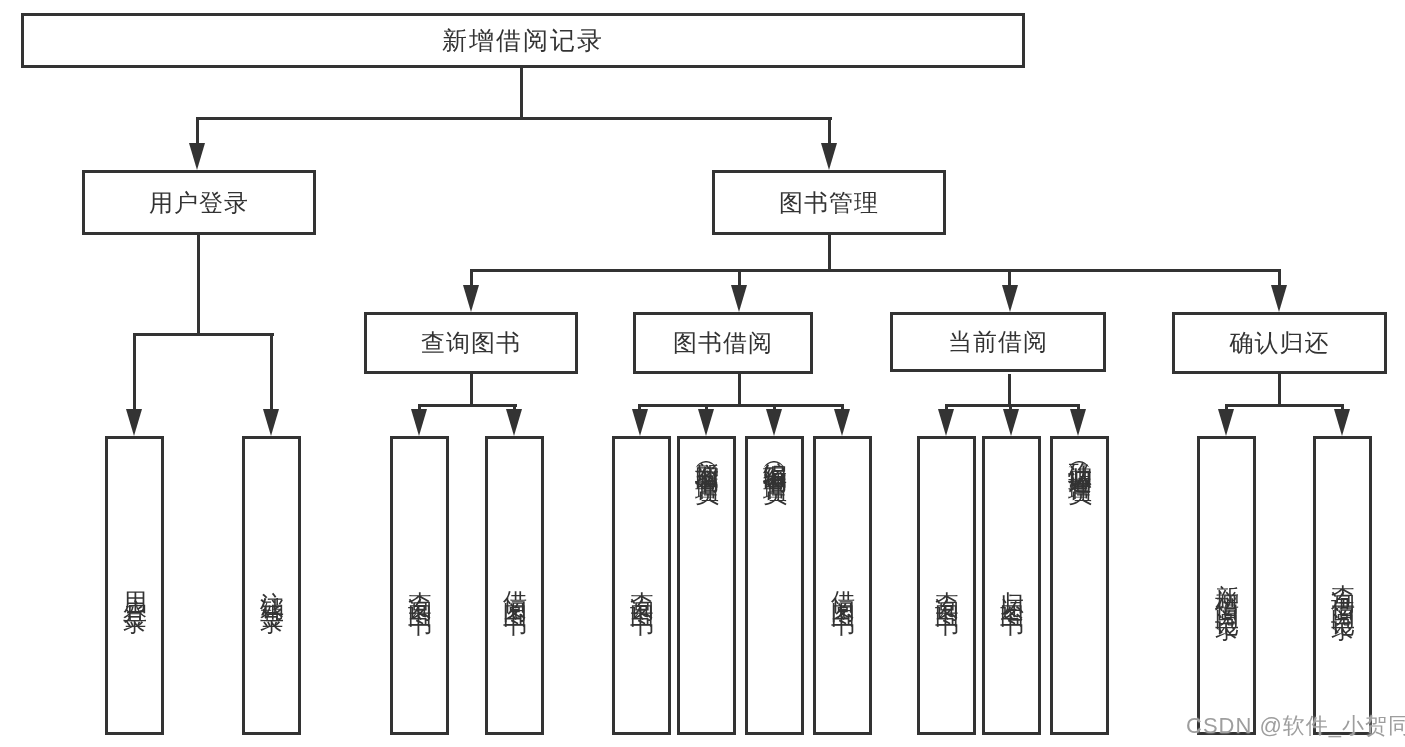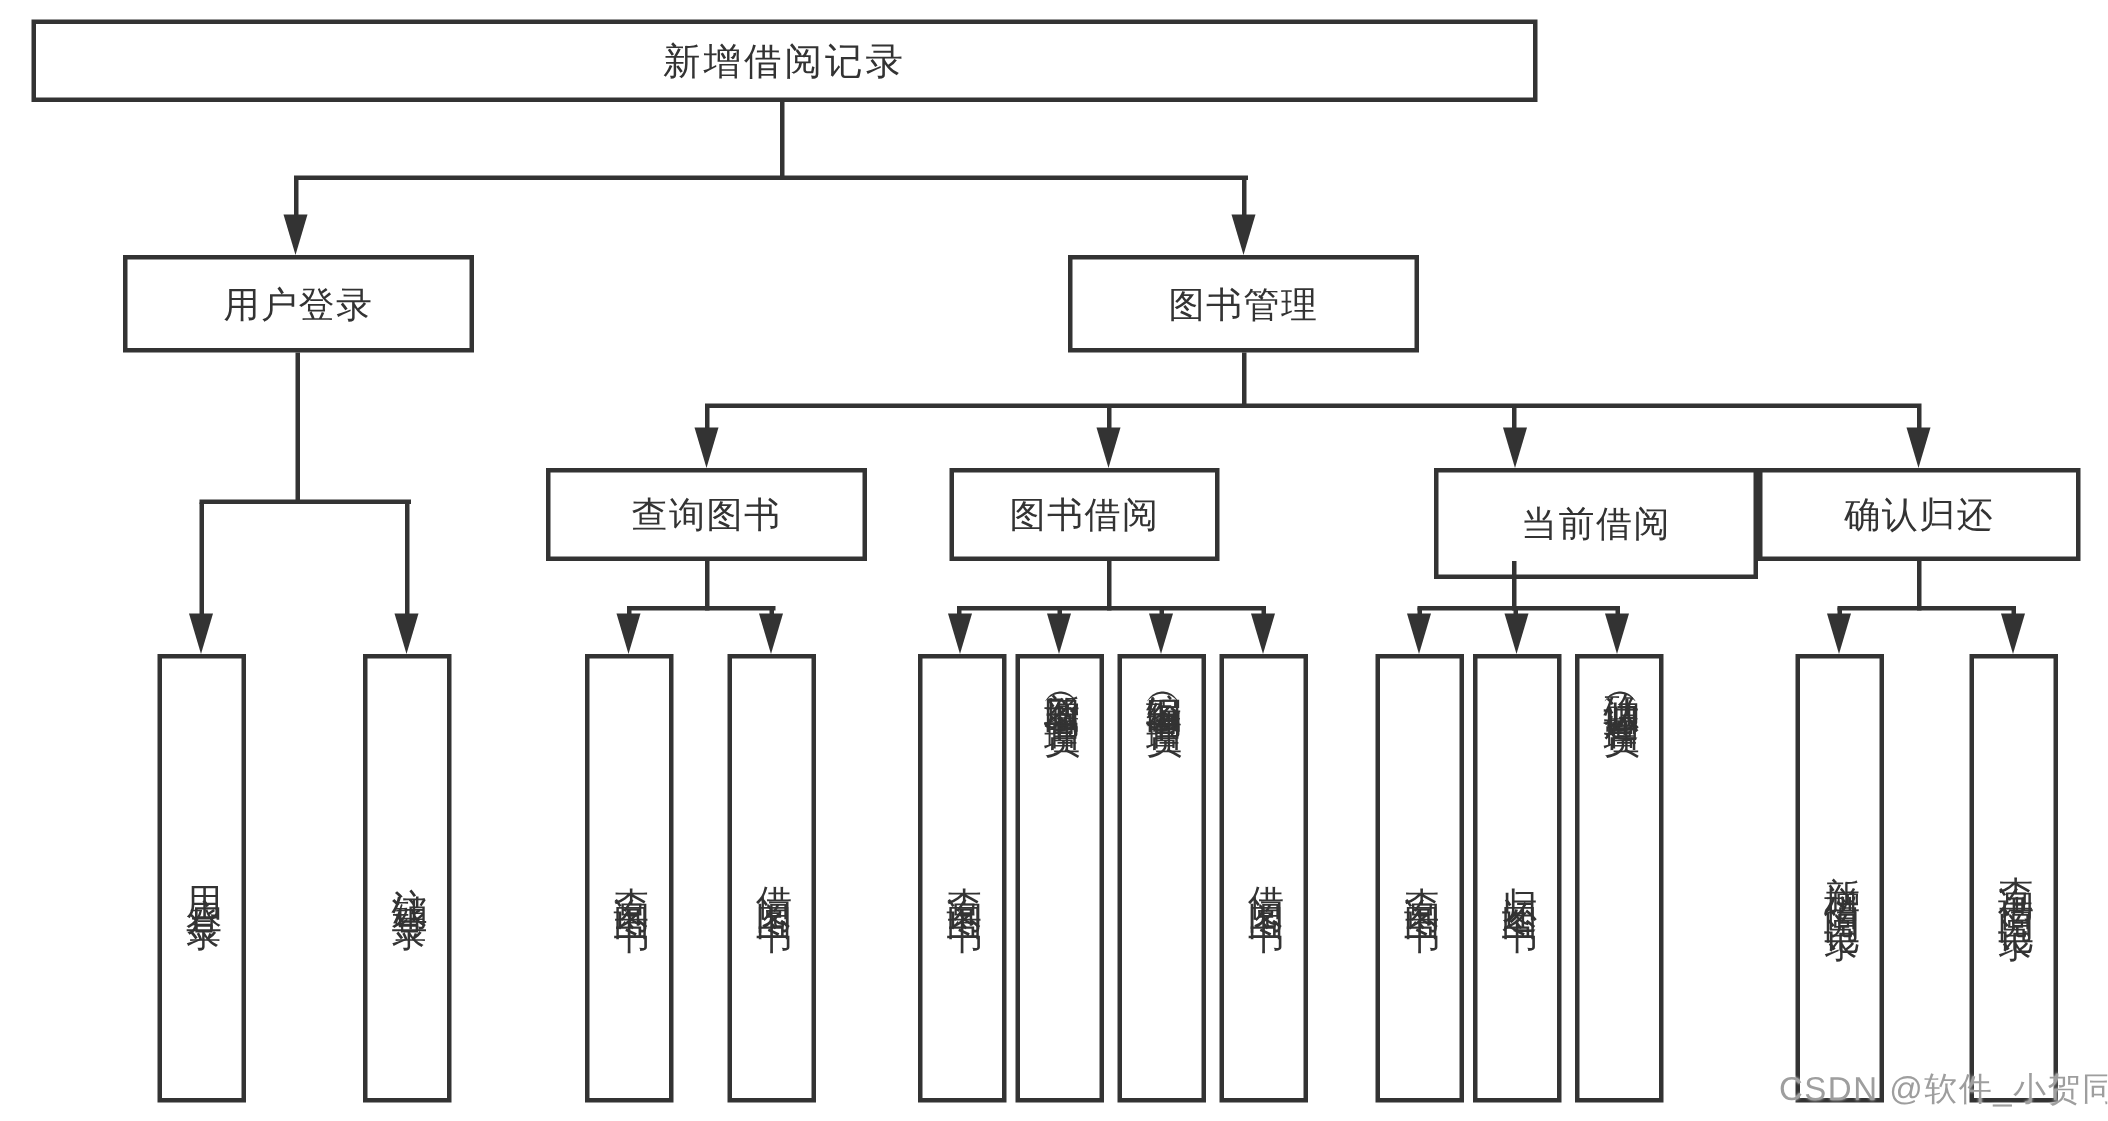--- a/index.html
+++ b/index.html
@@ -64,21 +64,21 @@
   <div class="arrow" style="left:463px;top:285px;"></div>
   <div class="v" style="left:738px;top:272px;height:16px;"></div>
   <div class="arrow" style="left:731px;top:285px;"></div>
   <div class="v" style="left:1008px;top:272px;height:16px;"></div>
   <div class="arrow" style="left:1002px;top:285px;"></div>
   <div class="v" style="left:1278px;top:272px;height:16px;"></div>
   <div class="arrow" style="left:1271px;top:285px;"></div>
 
   <div class="box" style="left:364px;top:312px;width:214px;height:62px;">查询图书</div>
   <div class="box" style="left:633px;top:312px;width:180px;height:62px;">图书借阅</div>
-  <div class="box" style="left:956px;top:312px;width:216px;height:74px;">当前借阅</div>
+  <div class="box" style="left:890px;top:312px;width:216px;height:60px;">当前借阅</div>
   <div class="box" style="left:1172px;top:312px;width:215px;height:62px;">确认归还</div>
 
   <div class="v" style="left:470px;top:374px;height:33px;"></div>
   <div class="h" style="left:418px;top:404px;width:99px;"></div>
   <div class="v" style="left:418px;top:405px;height:8px;"></div>
   <div class="arrow" style="left:411px;top:409px;"></div>
   <div class="v" style="left:513px;top:405px;height:8px;"></div>
   <div class="arrow" style="left:506px;top:409px;"></div>
 
   <div class="v" style="left:738px;top:374px;height:33px;"></div>

